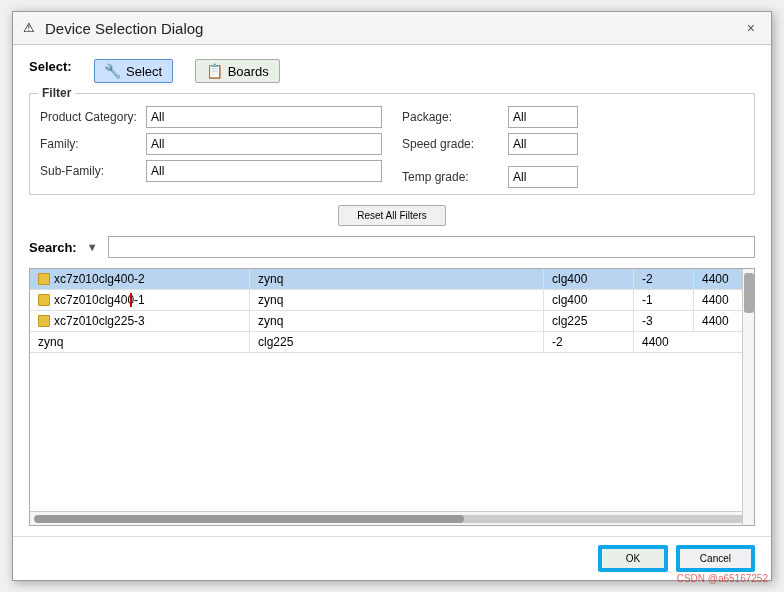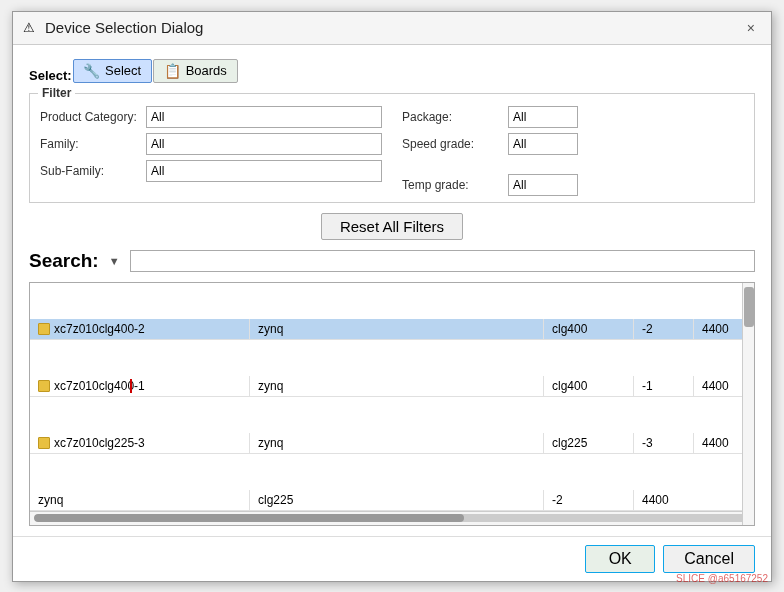--- a/index.html
+++ b/index.html
@@ -57,22 +57,22 @@
     }
     .dialog-body {
       padding: 14px 16px 10px 16px;
       flex: 1;
       display: flex;
       flex-direction: column;
       gap: 10px;
     }
     .select-row {
       display: flex;
-      align-items: flex-end;
-      gap: 1px;
+      align-items: flex-start;
+      gap: 22px;
     }
     .select-label {
       font-weight: 600;
       font-size: 13px;
     }
     .tab-btn {
       display: flex;
       align-items: center;
       gap: 4px;
       padding: 3px 10px;
@@ -139,30 +139,30 @@
     }
     .reset-row {
       display: flex;
       justify-content: center;
     }
     .reset-btn {
       padding: 4px 18px;
       border: 1px solid #aaa;
       background: #f0f0f0;
       cursor: pointer;
-      font-size: 15px;
+      font-size: 10px;
       border-radius: 2px;
     }
     .search-row {
       display: flex;
       align-items: center;
       gap: 6px;
     }
     .search-label {
-      font-size: 19px;
+      font-size: 13px;
       font-weight: 600;
     }
     .search-dropdown-btn {
       background: none;
       border: none;
       cursor: pointer;
       font-size: 11px;
       color: #555;
       padding: 2px 4px;
     }
@@ -197,21 +197,20 @@
     .table-body {
       overflow-y: auto;
       flex: 1;
     }
     .table-row {
       display: grid;
       grid-template-columns: 220px 1fr 90px 60px 60px;
       font-size: 12px;
       border-bottom: 1px solid #e0e0e0;
       cursor: pointer;
-      margin-top: 36px;
     }
     .table-row:first-child {
       background: #b8d4f0;
     }
     .td {
       padding: 3px 8px;
       border-right: 1px solid #e0e0e0;
       display: flex;
       align-items: center;
       gap: 4px;
@@ -258,24 +257,24 @@
     }
     .dialog-footer {
       padding: 8px 16px;
       display: flex;
       justify-content: flex-end;
       gap: 8px;
       border-top: 1px solid #ddd;
     }
     .footer-btn {
       padding: 4px 20px;
-      border: 1px solid #0ea5e9;
+      border: 4px solid #0ea5e9;
       background: #f0f0f0;
       cursor: pointer;
-      font-size: 16px;
+      font-size: 10px;
       border-radius: 2px;
       min-width: 70px;
     }
     .footer-btn.primary {
       background: #e8f0e8;
     }
     .watermark {
       position: absolute;
       bottom: 8px;
       right: 16px;
@@ -349,21 +348,21 @@
 
         <div>
           <div class="filter-row">
             <span class="filter-row-label">Package:</span>
             <input class="filter-input-sm" value="All" style="">
           </div>
           <div class="filter-row" style="margin-top:5px">
             <span class="filter-row-label">Speed grade:</span>
             <input class="filter-input-sm" value="All" style="">
           </div>
-          <div class="filter-row" style="margin-top:19px">
+          <div class="filter-row" style="margin-top:11px">
             <span class="filter-row-label">Temp grade:</span>
             <input class="filter-input-sm" value="All" style="">
           </div>
         </div>
       </div>
     </div>
 
     <div class="reset-row">
       <button class="reset-btn">Reset All Filters</button>
     </div>
@@ -421,17 +420,17 @@
         </div>
       </div>
       <div class="scrollbar-area">
         <div class="v-scrollbar-thumb"></div>
       </div>
     </div>
 
   </div>
 
   <div class="dialog-footer">
-    <span class="watermark">SLICE @a65167252</span>
+    <span class="watermark">CSDN @a65167252</span>
     <button class="footer-btn primary">OK</button>
     <button class="footer-btn">Cancel</button>
   </div>
 </div>
 
 </body></html>

